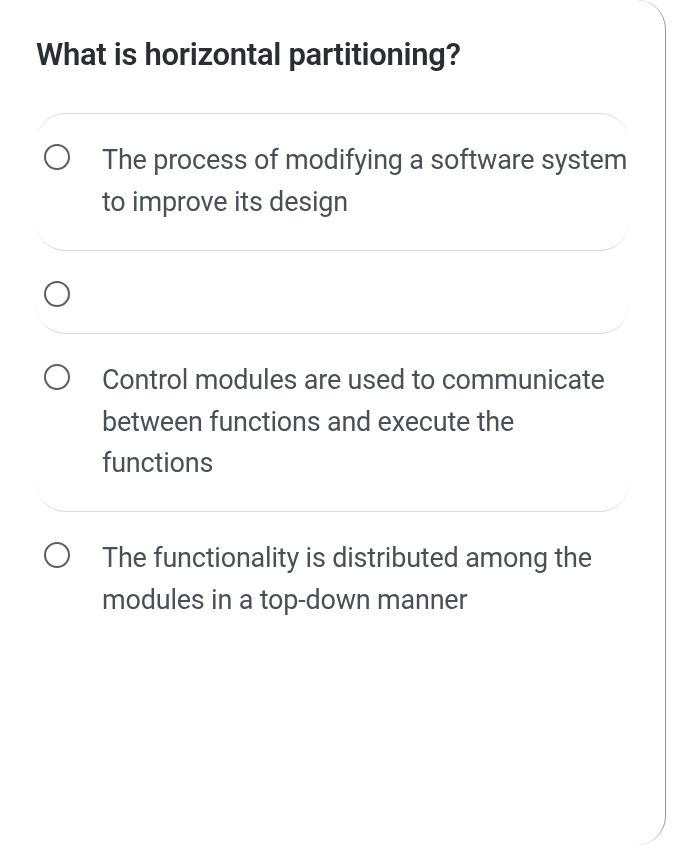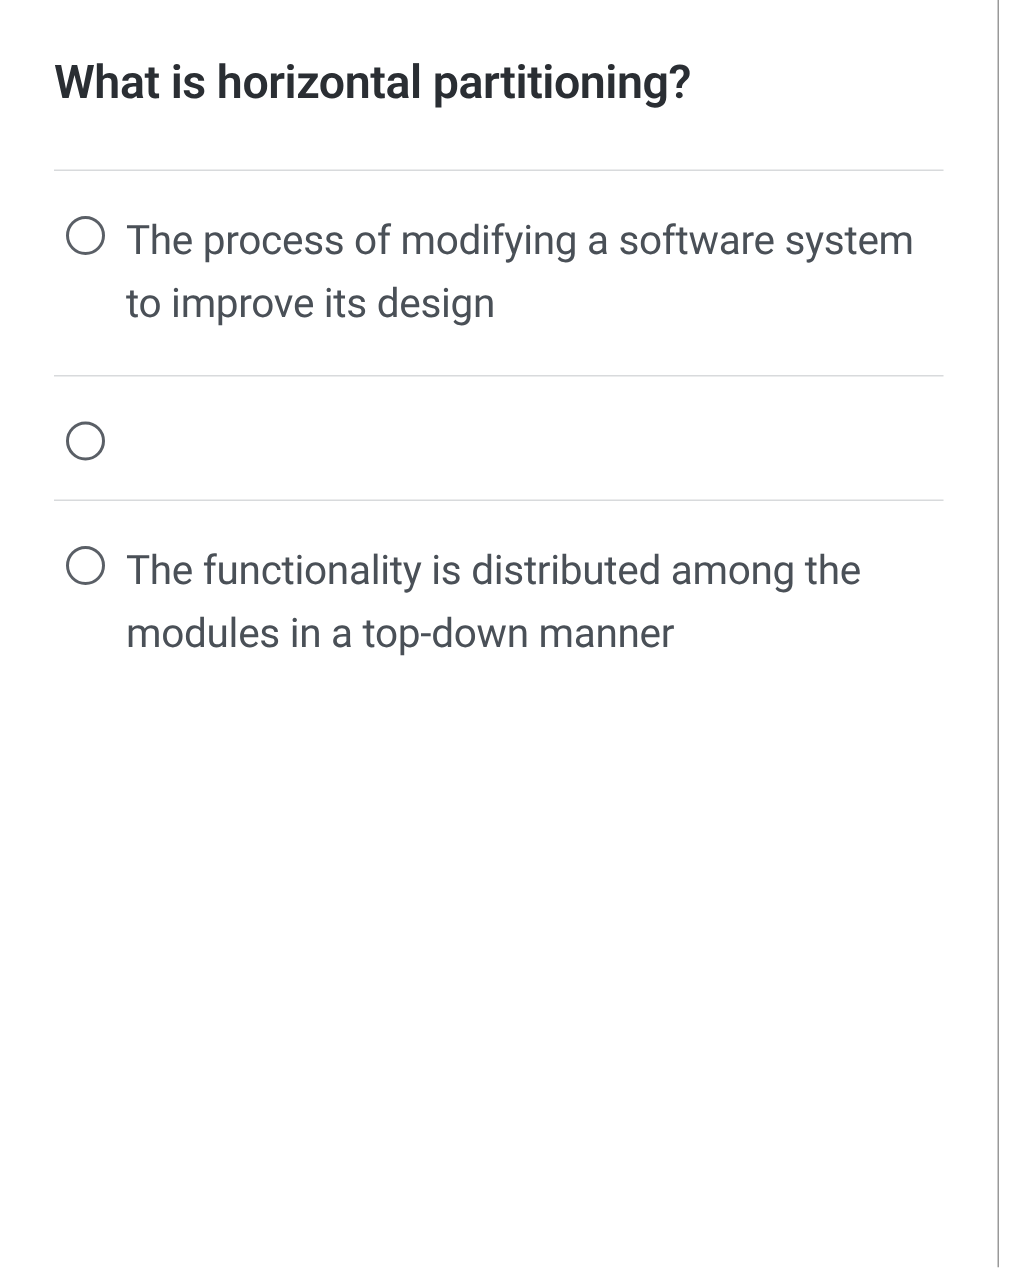--- a/index.html
+++ b/index.html
@@ -1,18 +1,19 @@
 <!DOCTYPE html>
 <html><head>
   <meta charset="utf-8">
   <style>
     * {
       margin: 0;
       padding: 0;
       box-sizing: border-box;
+      border-radius: 29px;
     }
     body {
       font-family: -apple-system, BlinkMacSystemFont, 'Segoe UI', Roboto, Helvetica, Arial, sans-serif;
       background: #fff;
       width: 678px;
       height: 845px;
       position: relative;
     }
     .container {
       padding: 36px 36px 36px 36px;
@@ -29,21 +30,21 @@
     }
     .options-list {
       border-top: 1px solid #d8dadc;
     }
     .option-item {
       display: flex;
       align-items: flex-start;
       padding: 26px 0 26px 8px;
       border-bottom: 1px solid #d8dadc;
       cursor: pointer;
-      gap: 14px;
+      gap: 32px;
     }
     .option-item:last-child {
       border-bottom: none;
     }
     .radio-circle {
       flex-shrink: 0;
       width: 26px;
       height: 26px;
       border: 2px solid #5a5f66;
       border-radius: 50%;
@@ -68,20 +69,24 @@
 
     <div class="option-item">
       <span class="radio-circle"></span>
       <span class="option-text">The process of modifying a software system to improve its design</span>
     </div>
 
     <div class="option-item">
       <span class="radio-circle"></span>
     </div>
 
+    <div class="option-item">
+      <span class="radio-circle"></span>
+      <span class="option-text">Control modules are used to communicate between functions and execute the functions</span>
+    </div>
 
     <div class="option-item">
       <span class="radio-circle"></span>
       <span class="option-text">The functionality is distributed among the modules in a top-down manner</span>
     </div>
 
   </div>
 </div>
 
 </body></html>

